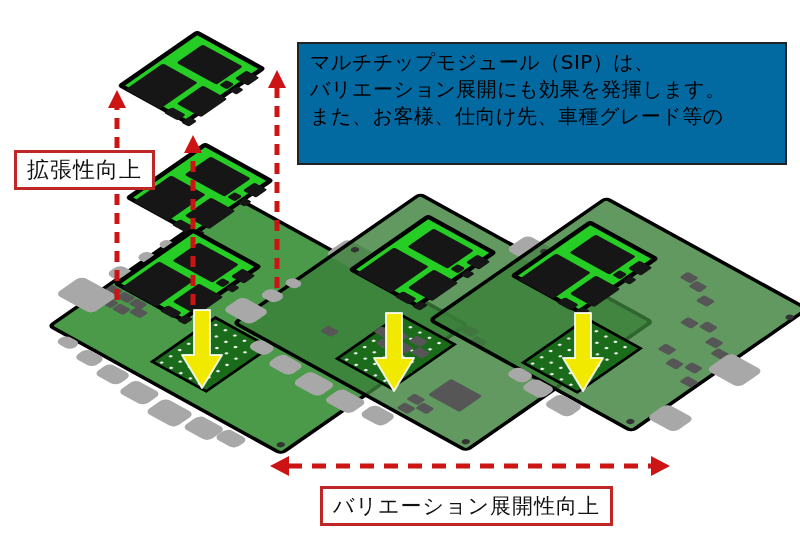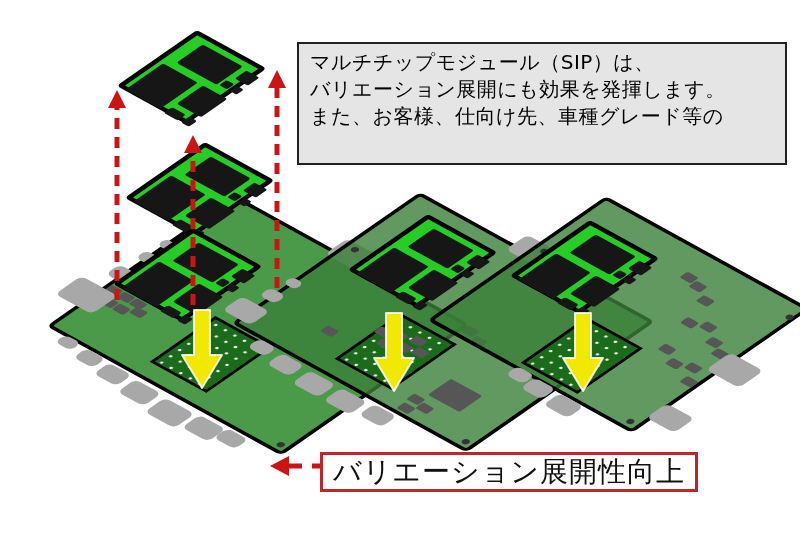--- a/index.html
+++ b/index.html
@@ -20,21 +20,21 @@
   .chip{position:absolute;background:var(--chip-black);border-radius:2px;}
   .smd{position:absolute;width:13px;height:10px;background:var(--component-gray);border-radius:2px;}
   .conn{position:absolute;background:var(--connector-gray);border-radius:6px;}
   .screw{position:absolute;width:7px;height:7px;background:#333;border-radius:50%;}
   .overlay{position:absolute;left:0;top:0;z-index:5;pointer-events:none;}
   .rline{stroke:var(--arrow-red);stroke-width:5;fill:none;}
   .rhead{fill:var(--arrow-red);}
   .yarrow{fill:var(--arrow-yellow);stroke:#ffffff;stroke-opacity:0.85;stroke-width:2;stroke-linejoin:round;}
   .labelbox{position:absolute;z-index:6;background:#fff;border:3px solid var(--label-red);
             color:#111;padding:2px 10px;font-size:22px;line-height:30px;letter-spacing:1px;white-space:nowrap;}
-  .descbox{position:absolute;z-index:6;background:#e5e5e5;border:2px solid #222;color:#000;
+  .descbox{position:absolute;z-index:6;background:#0369a1;border:2px solid #222;color:#000;
            padding:5px 11px;font-size:20px;line-height:27px;letter-spacing:0.5px;white-space:nowrap;box-sizing:border-box;}
 </style>
 </head>
 <body>
 
 <div class="stage">
 
   <div class="iso board" id="b1" style="left:235px;top:195px;width:270px;height:230px">
       <div class="bga" style="left: 95px; top: 125px; width: 65px; height: 80px;"></div>
       <div class="smd" style="left: 2px; top: 136px;"></div>
@@ -189,21 +189,22 @@
     <g>
       <polygon class="yarrow" points="575,313 591,313 591,358 603,358 583,391 563,358 575,358"></polygon>
     </g>
     <g>
       <line class="rline" x1="288" y1="466" x2="652" y2="466" stroke-width="6" stroke-dasharray="14 10"></line>
       <polygon class="rhead" points="270,466 289,456 289,476"></polygon>
       <polygon class="rhead" points="670,466 651,456 651,476"></polygon>
     </g>
   </svg>
 
-  <div class="labelbox" style="left:320px;top:452px;font-size:28px">バリエーション展開性向上</div>
+  <div class="labelbox" style="left:14px;top:150px">拡張性向上</div>
+  <div class="labelbox" style="left:320px;top:486px;font-size:21px">バリエーション展開性向上</div>
 
   <div class="descbox" style="left:297px;top:42px;width:490px;height:123px">
     <div>マルチチップモジュール（SIP）は、</div>
     <div>バリエーション展開にも効果を発揮します。</div>
     <div>また、お客様、仕向け先、車種グレード等の</div>
   </div>
 
 </div>
 
 </body></html>

